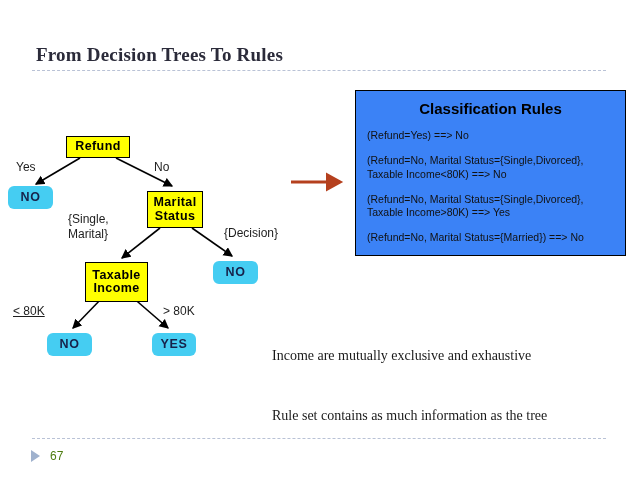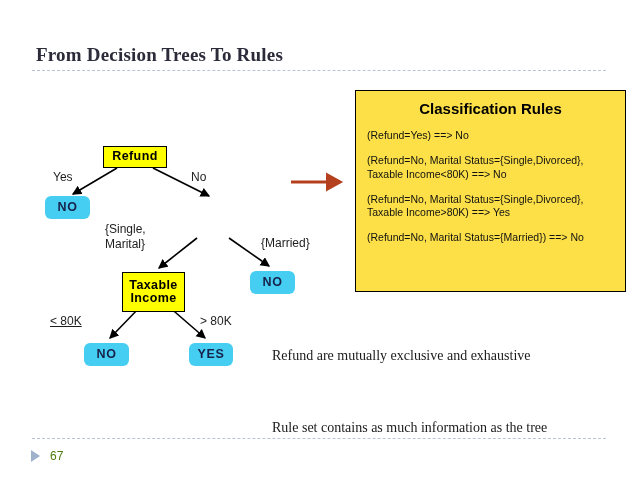--- a/index.html
+++ b/index.html
@@ -35,21 +35,21 @@
     border-left:9px solid #9fb1cd;
     border-top:6px solid transparent;
     border-bottom:6px solid transparent;
   }
   .footer-num{
     position:absolute;left:50px;top:449px;
     font-size:12px;color:#4d7c0f;
   }
 
   
-  .tree{position:absolute;left:0;top:90px;width:300px;height:300px;margin-left:37px;}
+  .tree{position:absolute;left:0;top:80px;width:300px;height:300px;}
   .tree svg{position:absolute;left:0;top:0;}
 
   .node{
     position:absolute;
     display:flex;align-items:center;justify-content:center;
     text-align:center;
     font-weight:bold;
     color:#000000;
     line-height:1.08;
     box-sizing:border-box;
@@ -76,23 +76,23 @@
     line-height:1.25;
     white-space:nowrap;
     text-align:left;
   }
 
   
   .red-arrow{position:absolute;left:288px;top:172px;}
 
   
   .rules-box{
-    position:absolute;left:355px;top:90px;width:271px;height:202px;
+    position:absolute;left:355px;top:90px;width:271px;height:166px;
     border:1.5px solid #000000;
-    background:#fde047;
+    background:#3b82f6;
     box-sizing:border-box;
   }
   .rules-title{
     position:absolute;left:0;right:0;top:9px;
     text-align:center;
     font-size:15px;font-weight:bold;color:#000;
   }
   .rules-list{
     position:absolute;left:11px;top:38px;right:0;
   }
@@ -105,21 +105,21 @@
   }
 
   
   .statement{
     position:absolute;
     font-family:"Liberation Serif", serif;
     font-size:14px;color:#1a1a1a;
     white-space:nowrap;
   }
   .st1{left:272px;top:348px;}
-  .st2{left:272px;top:420px;}
+  .st2{left:272px;top:408px;}
 </style>
 </head>
 <body>
 
 <div class="slide">
 
   <div class="title">From Decision Trees To Rules</div>
   <div class="title-rule"></div>
 
   <div class="tree">
@@ -139,20 +139,24 @@
 
       <line x1="192" y1="148" x2="232" y2="176" stroke="#000" stroke-width="1.6" marker-end="url(#ah)"></line>
 
       <line x1="104" y1="216" x2="73" y2="248" stroke="#000" stroke-width="1.6" marker-end="url(#ah)"></line>
 
       <line x1="131" y1="216" x2="168" y2="248" stroke="#000" stroke-width="1.6" marker-end="url(#ah)"></line>
     </svg>
 
     <div class="node internal" style="left:66px;top:56px;width:64px;height:22px;">Refund</div>
 
+    <div class="node internal" style="left:147px;top:111px;width:56px;height:37px;">
+      <span style="white-space:pre-line">Marital
+Status</span>
+    </div>
 
     <div class="node internal" style="left:85px;top:182px;width:63px;height:40px;">
       <span style="white-space:pre-line">Taxable
 Income</span>
     </div>
 
     <div class="node leaf" style="left:8px;top:106px;width:45px;height:23px;">NO</div>
 
     <div class="node leaf" style="left:213px;top:181px;width:45px;height:23px;">NO</div>
 
@@ -160,21 +164,21 @@
 
     <div class="node leaf" style="left:152px;top:253px;width:44px;height:23px;">YES</div>
 
     <div class="edge-label" style="left:16px;top:80px;">Yes</div>
 
     <div class="edge-label" style="left:154px;top:80px;">No</div>
 
     <div class="edge-label" style="left:68px;top:132px;white-space:pre-line;">{Single,
 Marital}</div>
 
-    <div class="edge-label" style="left:224px;top:146px;">{Married}</div>
+    <div class="edge-label" style="left:224px;top:146px;">{Decision}</div>
 
     <div class="edge-label" style="left:13px;top:224px;text-decoration:underline;">&lt; 80K</div>
 
     <div class="edge-label" style="left:163px;top:224px;">&gt; 80K</div>
   </div>
 
   <svg class="red-arrow" width="62" height="20">
     <defs>
       <marker id="rah" markerWidth="6" markerHeight="6" refX="4.5" refY="3" orient="auto">
         <path d="M0,0 L5.5,3 L0,6 z" fill="#b5401e"></path>
@@ -188,20 +192,20 @@
     <div class="rules-list">
       <div class="rule">(Refund=Yes) ==&gt; No</div>
       <div class="rule">(Refund=No, Marital Status={Single,Divorced},
 Taxable Income&lt;80K) ==&gt; No</div>
       <div class="rule">(Refund=No, Marital Status={Single,Divorced},
 Taxable Income&gt;80K) ==&gt; Yes</div>
       <div class="rule">(Refund=No, Marital Status={Married}) ==&gt; No</div>
     </div>
   </div>
 
-  <div class="statement st1">Refund are mutually exclusive and exhaustive</div>
+  <div class="statement st1">Income are mutually exclusive and exhaustive</div>
   <div class="statement st2">Rule set contains as much information as the tree</div>
 
   <div class="footer-rule"></div>
   <div class="footer-bullet"></div>
   <div class="footer-num">67</div>
 
 </div>
 
 </body></html>

